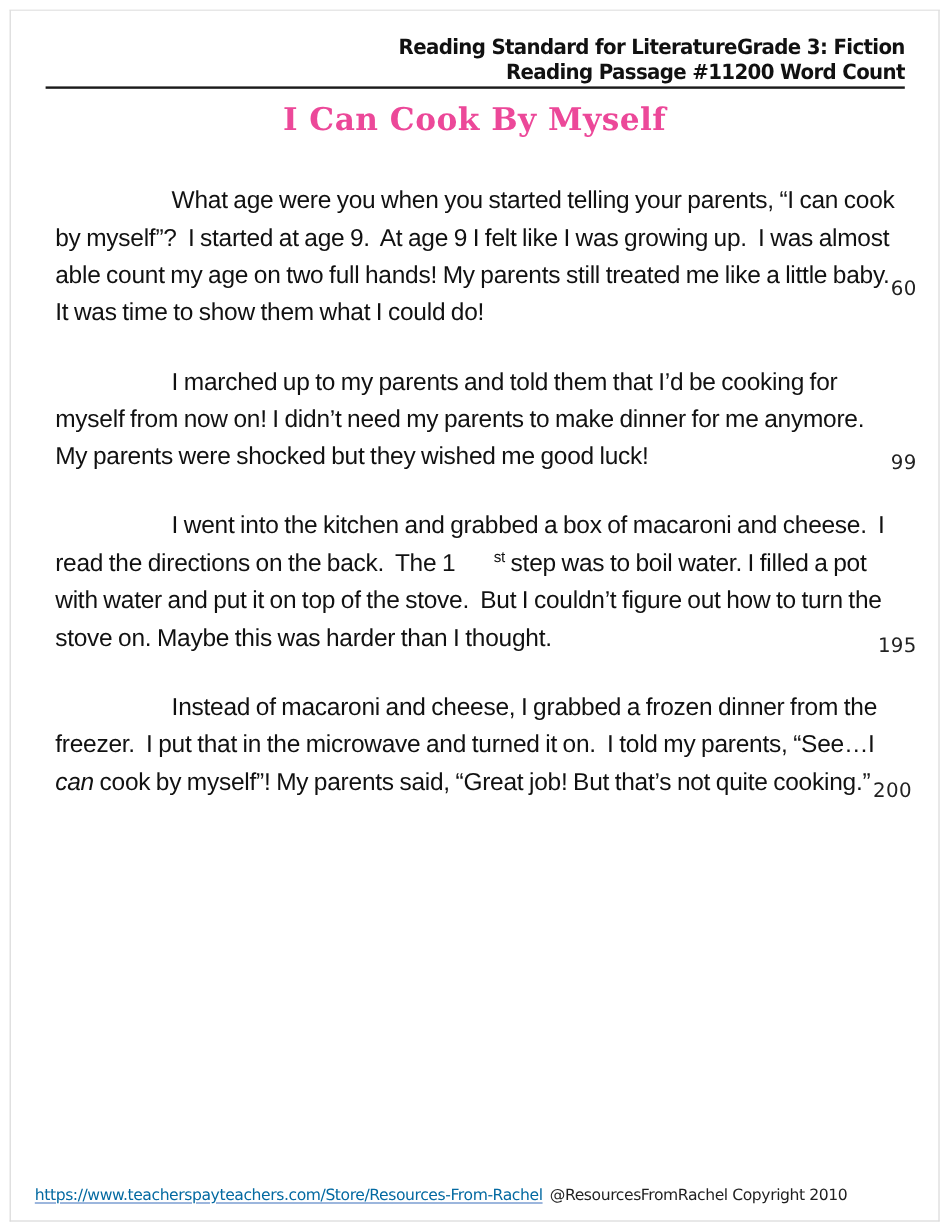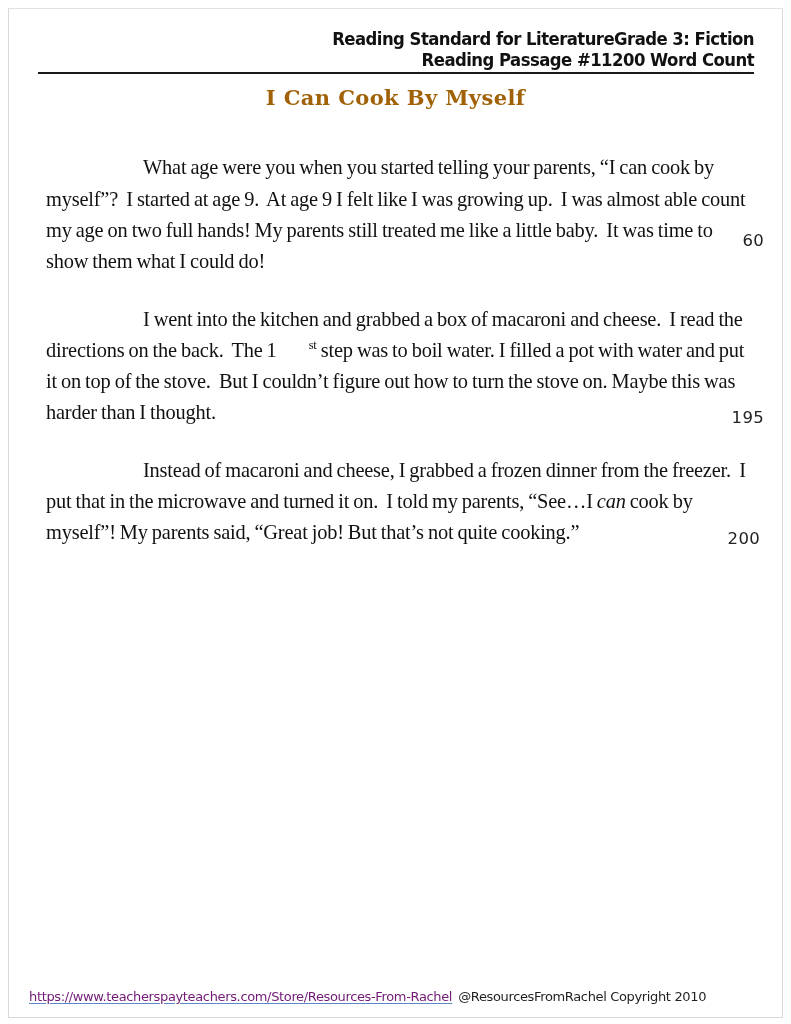--- a/index.html
+++ b/index.html
@@ -68,43 +68,43 @@
 
   
   .title {
     position: absolute;
     top: 85px;
     left: 0;
     width: 791px;
     text-align: center;
     font-family: "DejaVu Serif", serif;
     font-weight: bold;
-    font-size: 21px;
+    font-size: 26px;
     letter-spacing: 0.4px;
-    color: #a16207;
+    color: #ec4899;
   }
 
   
   .body-block {
     position: absolute;
     left: 46px;
     top: 132px;
     width: 700px;
   }
 
   .para-wrap {
     position: relative;
     margin-bottom: 26px;
   }
   .para-wrap:last-child {
     margin-bottom: 0;
   }
 
   .para {
-    font-family: Liberation Serif, serif;
+    font-family: Liberation Sans, sans-serif;
     font-size: 20.4px;
     line-height: 31.3px;
     color: #111111;
     text-indent: 97px;
     letter-spacing: -0.2px;
     word-spacing: -0.8px;
     text-align: left;
     white-space: pre-wrap;
   }
   .para i {
@@ -138,21 +138,21 @@
     bottom: 20px;
     width: 745px;
     display: flex;
     align-items: baseline;
     font-family: "DejaVu Sans", sans-serif;
     font-size: 13px;
     letter-spacing: -0.35px;
     white-space: nowrap;
   }
   .footer-link {
-    color: #701a75;
+    color: #0369a1;
     text-decoration: underline;
     text-decoration-color: #5b87c7;
     text-underline-offset: 2px;
   }
   .footer-credit {
     color: #1f1f1f;
     margin-left: 6px;
   }
 </style>
 </head>
@@ -178,20 +178,24 @@
 
   <div class="title">I Can Cook By Myself</div>
 
   <div class="body-block">
 
     <div class="para-wrap">
       <p class="para"><span>What age were you when you started telling your parents, “I can cook by myself”?  I started at age 9.  At age 9 I felt like I was growing up.  I was almost able count my age on two full hands! My parents still treated me like a little baby.  It was time to show them what I could do!</span></p>
       <span class="wc wc-60">60</span>
     </div>
 
+    <div class="para-wrap">
+      <p class="para"><span>I marched up to my parents and told them that I’d be cooking for myself from now on! I didn’t need my parents to make dinner for me anymore.  My parents were shocked but they wished me good luck!</span></p>
+      <span class="wc wc-99">99</span>
+    </div>
 
     <div class="para-wrap">
       <p class="para"><span>I went into the kitchen and grabbed a box of macaroni and cheese.  I read the directions on the back.  The 1</span><sup>st</sup><span> step was to boil water. I filled a pot with water and put it on top of the stove.  But I couldn’t figure out how to turn the stove on. Maybe this was harder than I thought.</span></p>
       <span class="wc wc-158">195</span>
     </div>
 
     <div class="para-wrap">
       <p class="para"><span>Instead of macaroni and cheese, I grabbed a frozen dinner from the freezer.  I put that in the microwave and turned it on.  I told my parents, “See…I </span><i>can</i><span> cook by myself”! My parents said, “Great job! But that’s not quite cooking.”</span></p>
       <span class="wc wc-200">200</span>
     </div>

